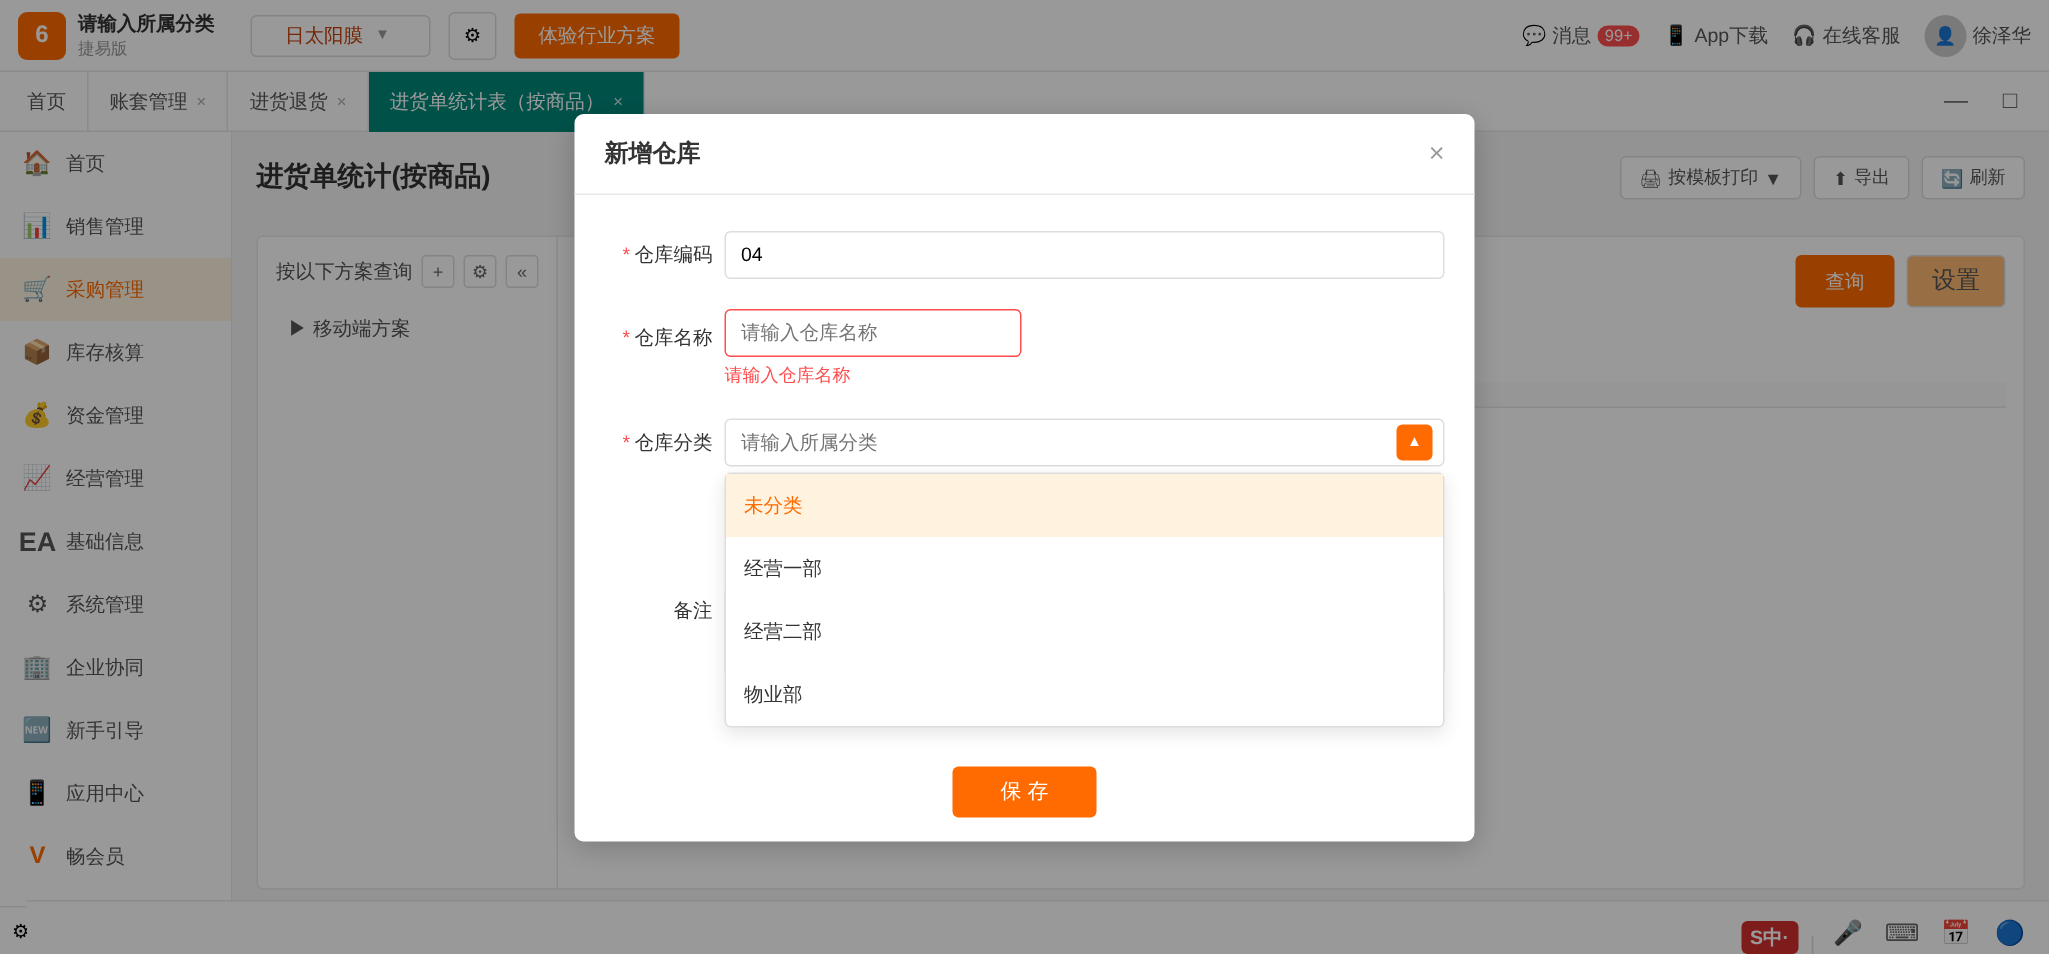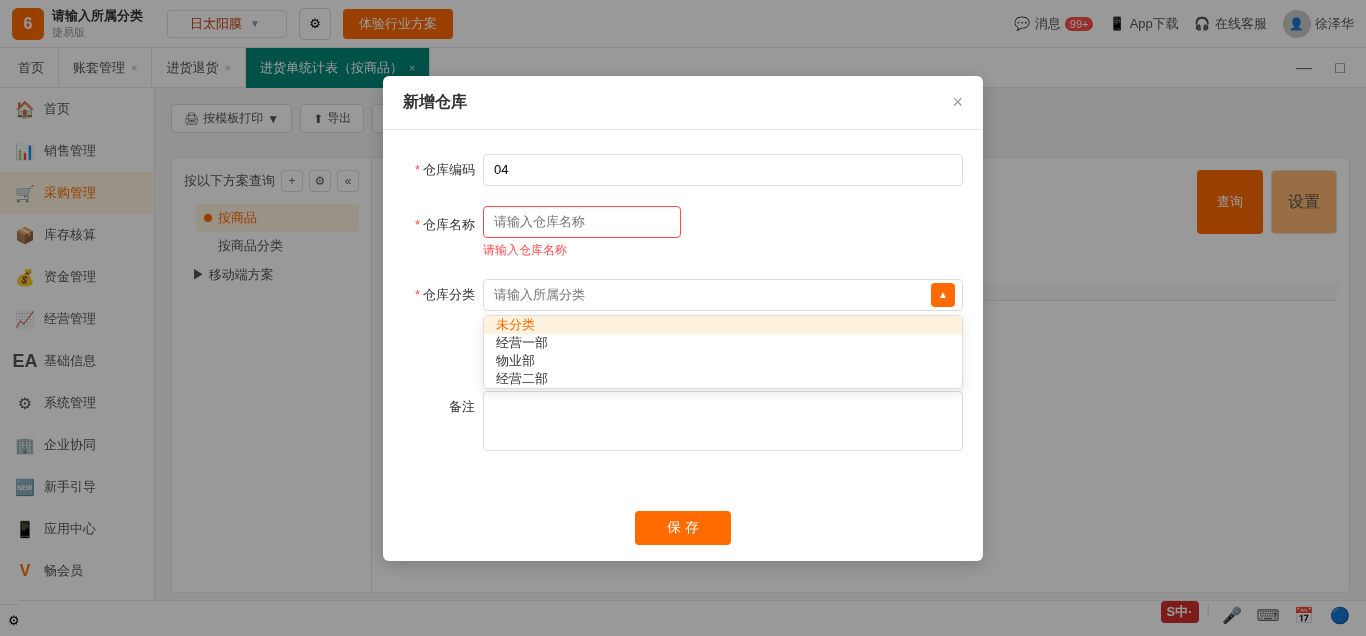--- a/index.html
+++ b/index.html
@@ -318,21 +318,21 @@
       border-radius: 4px;
       padding: 0 8px;
       font-size: 13px;
       background: #fff;
     }
     .query-btn {
       background: #ff6b00;
       color: #fff;
       border: none;
       border-radius: 4px;
-      padding: 23px 20px;
+      padding: 8px 20px;
       cursor: pointer;
       font-size: 13px;
     }
     .settings-btn2 {
       background: #fdba74;
       color: #555;
       border: 1px solid #ddd;
       border-radius: 4px;
       padding: 6px 16px;
       cursor: pointer;
@@ -449,21 +449,21 @@
       top: 36px;
       left: 0;
       right: 0;
       background: #fff;
       border: 1px solid #ddd;
       border-radius: 4px;
       box-shadow: 0 4px 12px rgba(0,0,0,0.1);
       z-index: 200;
     }
     .dropdown-item {
-      padding: 0 12px;
+      padding: 12px 12px;
       cursor: pointer;
       font-size: 13px;
       color: #333;
     }
     .dropdown-item.selected { background: #fff3e0; color: #ff6b00; }
 
     .form-textarea {
       flex: 1;
       height: 60px;
       border: 1px solid #ddd;
@@ -492,21 +492,21 @@
     
     .bottom-bar {
       position: fixed;
       bottom: 0;
       left: 18px;
       right: 0;
       height: 36px;
       background: #fff;
       border-top: 1px solid #e8e8e8;
       display: flex;
-      align-items: flex-start;
+      align-items: flex-end;
       justify-content: flex-end;
       padding: 0 12px;
       gap: 8px;
       z-index: 50;
     }
     .bottom-icon {
       width: 28px;
       height: 28px;
       display: flex;
       align-items: center;
@@ -685,20 +685,21 @@
     </div>
 
     <div class="sidebar-bottom">
       <div style="cursor:pointer;">⚙</div>
       <div style="cursor:pointer;">🔊</div>
     </div>
   </div>
 
   <div class="content-area">
     <div style="display:flex;align-items:center;justify-content:space-between;margin-bottom:12px;">
+      <h2 class="page-title">进货单统计(按商品)</h2>
       <div class="content-toolbar">
         <button class="toolbar-btn">
           <span>🖨</span>
           <span>按模板打印</span>
           <span>▼</span>
         </button>
         <button class="toolbar-btn">
           <span>⬆</span>
           <span>导出</span>
         </button>
@@ -714,30 +715,20 @@
       <div class="filter-panel">
         <div class="filter-header">
           <span class="filter-title">按以下方案查询</span>
           <div class="filter-actions">
             <div class="filter-action-btn">+</div>
             <div class="filter-action-btn">⚙</div>
             <div class="filter-action-btn">«</div>
           </div>
         </div>
 
-        <div class="scheme-section">
-          <div class="scheme-sub-item active">
-            <div class="scheme-sub-dot"></div>
-            <span>按商品</span>
-          </div>
-          <div class="scheme-sub-item">
-            <div style="width:8px;height:8px;"></div>
-            <span>按商品分类</span>
-          </div>
-        </div>
         <div class="scheme-item">
           <span>▶ </span>
           <span>移动端方案</span>
         </div>
       </div>
 
       <div class="main-content">
 
         <div style="display:flex;align-items:center;gap:8px;margin-bottom:8px;flex-wrap:wrap;">
           <span class="query-label">单据仓库</span>
@@ -819,22 +810,22 @@
 
       <div class="form-row">
         <span class="form-label required">仓库分类</span>
         <div class="category-select-wrapper">
           <input class="category-input" type="text" placeholder="请输入所属分类" style="">
           <div class="category-arrow">▲</div>
           
           <div class="dropdown-list">
             <div class="dropdown-item selected">未分类</div>
             <div class="dropdown-item">经营一部</div>
+            <div class="dropdown-item">经营二部</div>
             <div class="dropdown-item">物业部</div>
-            <div class="dropdown-item">经营二部</div>
           </div>
         </div>
       </div>
 
       <div class="form-row" style="margin-top:80px;">
         <span class="form-label">备注</span>
         <textarea class="form-textarea" style=""></textarea>
       </div>
     </div>
     <div class="modal-footer">

